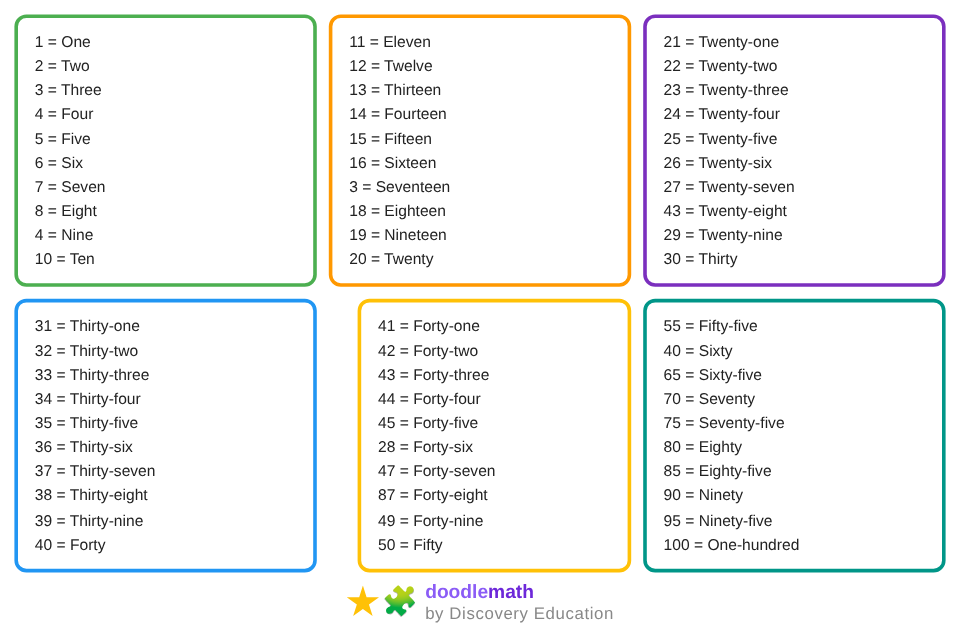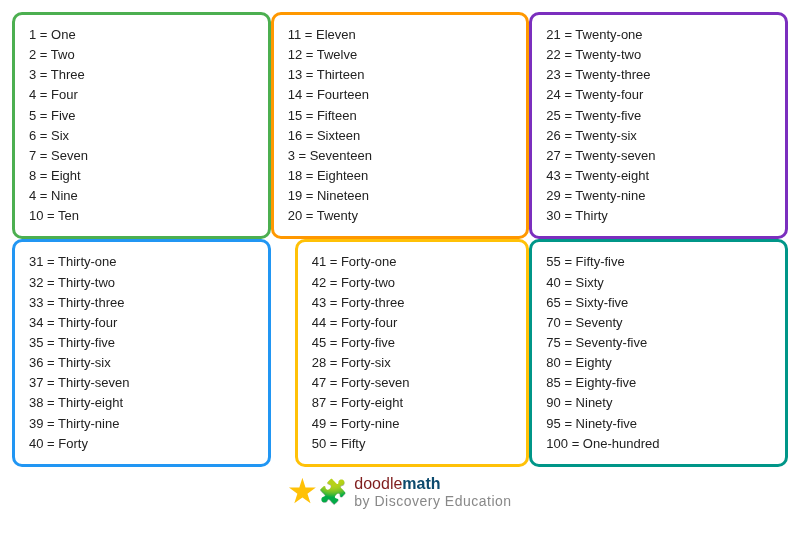--- a/index.html
+++ b/index.html
@@ -10,21 +10,21 @@
       height: 537px;
       display: flex;
       flex-direction: column;
       align-items: center;
       padding: 12px;
     }
     .grid {
       display: grid;
       grid-template-columns: repeat(3, 1fr);
       grid-template-rows: repeat(2, auto);
-      gap: 0;
+      gap: 10px;
       width: 100%;
     }
     .card {
       border-radius: 10px;
       border: 3px solid;
       padding: 10px 14px;
     }
     .card p {
       font-size: 13px;
       line-height: 1.55;
@@ -46,22 +46,22 @@
     .footer-logo {
       display: flex;
       flex-direction: column;
       align-items: flex-start;
     }
     .footer-logo-main {
       font-size: 16px;
       font-weight: bold;
       color: #333;
     }
-    .footer-logo-main span.doodle { color: #7f1d1d; font-weight: 400; }
-    .footer-logo-main span.math { color: #0c4a6e; font-weight: 900; }
+    .footer-logo-main span.doodle { color: #8b5cf6; font-weight: 700; }
+    .footer-logo-main span.math { color: #6d28d9; font-weight: 900; }
     .footer-logo-sub {
       font-size: 14px;
       color: #888;
       letter-spacing: 0.5px;
     }
     .star-icon {
       display: inline-block;
       width: 28px;
       height: 28px;
       background: #ffc107;

